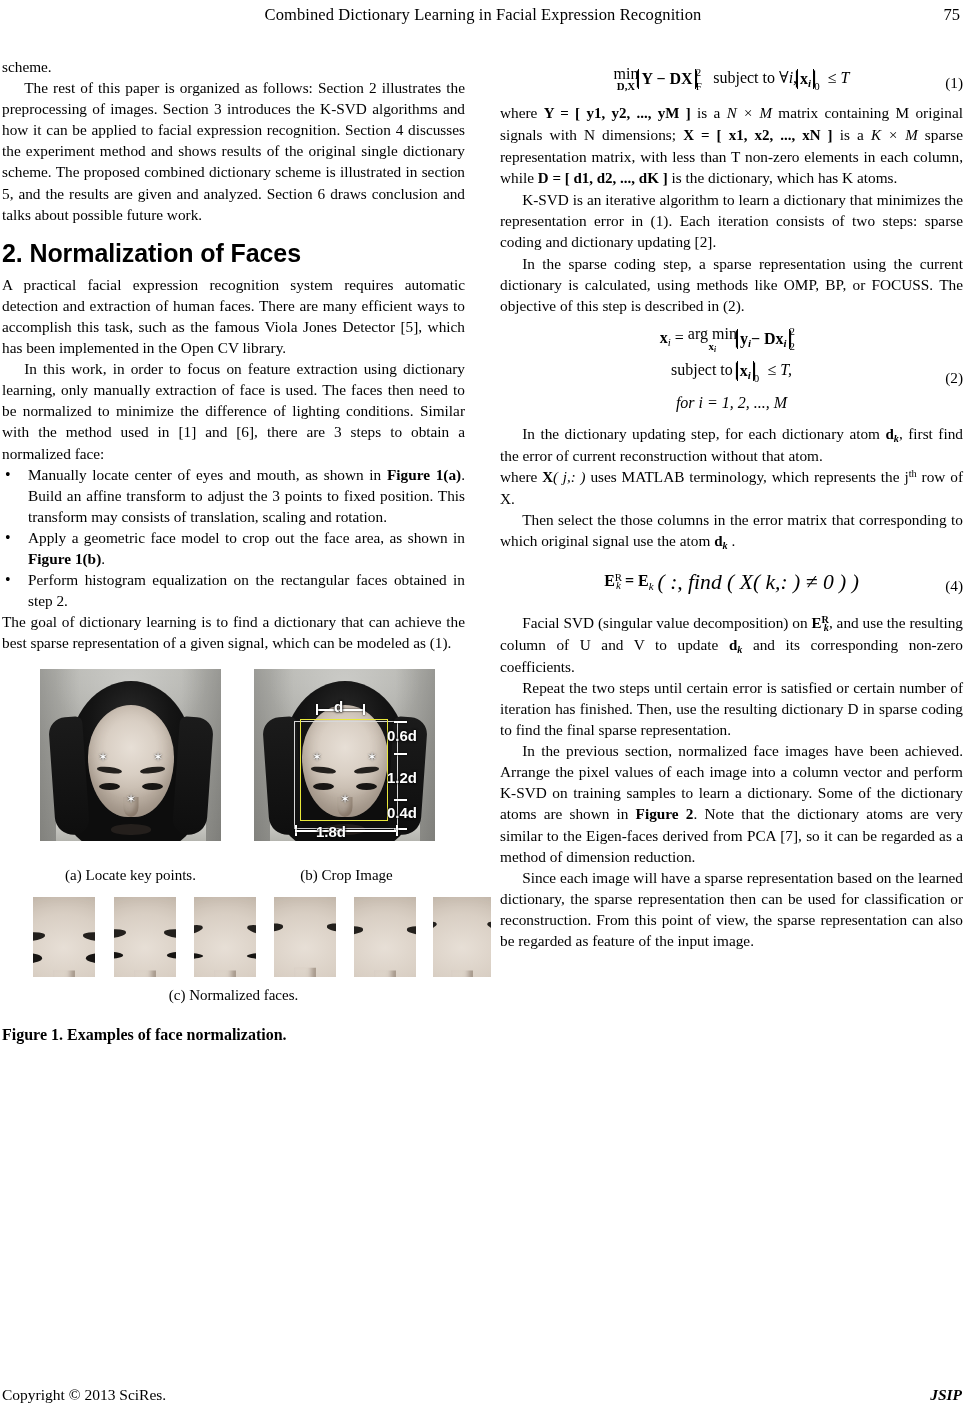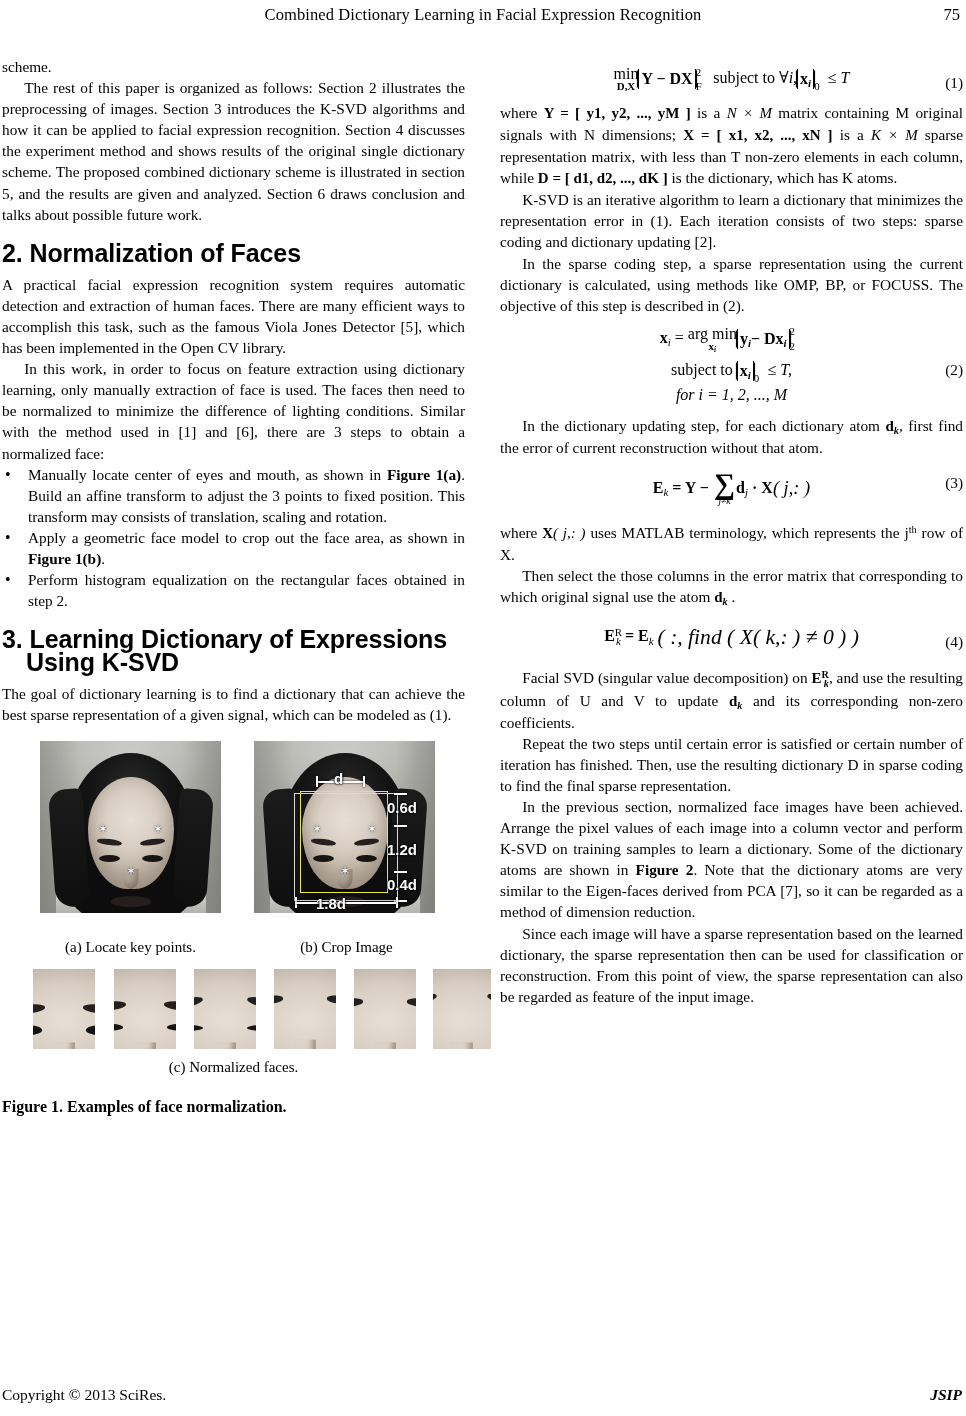--- a/index.html
+++ b/index.html
@@ -418,21 +418,20 @@
 
   <p class="indent">In this work, in order to focus on feature extraction using dictionary learning, only manually extraction of face is used. The faces then need to be normalized to minimize the difference of lighting conditions. Similar with the method used in [1] and [6], there are 3 steps to obtain a normalized face:</p>
 
   <ul class="bullets">
     <li><span>Manually locate center of eyes and mouth, as shown in </span><b>Figure 1(a)</b><span>. Build an affine transform to adjust the 3 points to fixed position. This transform may consists of translation, scaling and rotation.</span></li>
     <li><span>Apply a geometric face model to crop out the face area, as shown in </span><b>Figure 1(b)</b><span>.</span></li>
     <li><span>Perform histogram equalization on the rectangular faces obtained in step 2.</span><b></b><span></span></li>
   </ul>
 
 
-  <h2 class="section hang">3. Learning Dictionary of Expressions Using K-SVD</h2>
 
   <p class="noindent">The goal of dictionary learning is to find a dictionary that can achieve the best sparse representation of a given signal, which can be modeled as (1).</p>
 
   <div class="figure-block">
 
     <div class="fig-row-ab">
 
       <div class="facebox a">
         <div class="face-art">
           <div class="bg-wall"></div>
@@ -610,35 +609,26 @@
       <span class="mb">x</span><sub class="mi">i</sub>
       <span>=</span>
       <span class="underlim">
         <span class="main">arg min</span>
         <span class="lim mb"><span>x</span><sub class="mi">i</sub></span>
       </span><span class="norm"><span class="normbars dbl mb"><span>y</span><sub class="mi">i</sub><span>− D</span><span>x</span><sub class="mi">i</sub></span><span class="normsub"><span class="up">2</span><span class="dn">2</span></span></span>
     </div>
     <div style="margin-top:8px;">
       <span>subject to</span>&nbsp;<span class="norm"><span class="normbars dbl mb"><span>x</span><sub class="mi">i</sub></span><span class="normsub"><span class="dn">0</span></span></span><span class="mi">≤ T,</span>
     </div>
-    <div style="margin-top:4px;" class="mi">for i = 1, 2, ..., M</div>
+    <div style="margin-top:12px;" class="mi">for i = 1, 2, ..., M</div>
     <span class="eqno" style="bottom:26px;">(2)</span>
   </div>
 
   <p class="indent"><span>In the dictionary updating step, for each dictionary atom  </span><span class="inlmath mb">d<sub class="mi">k</sub></span><span>, first find the error of current reconstruction without that atom.</span></p>
 
-  <div class="eq" style="margin:14px 0 16px 0;">
-    <span class="eq-body">
-      <span class="mb">E</span><sub class="mi">k</sub>
-      <span class="mb">= Y −</span>
-      <span class="sum-wrap"><span class="sigma">∑</span><span class="below mi">j≠k</span></span><span class="mb">d</span><sub class="mi">j</sub>
-      <span class="mb">· X</span><span class="medparen mi">( j,: )</span>
-    </span>
-    <span class="eqno" style="bottom:14px;">(3)</span>
-  </div>
 
   <p class="noindent"><span>where  </span><span class="inlmath"><b>X</b><span class="mi">( j,: )</span></span><span>  uses MATLAB terminology, which represents the j</span><sup>th</sup><span> row of X.</span></p>
 
   <p class="indent"><span>Then select the those columns in the error matrix that corresponding to which original signal use the atom  </span><span class="inlmath mb">d<sub class="mi">k</sub></span><span> .</span></p>
 
   <div class="eq" style="margin:16px 0 16px 0;">
     <span class="eq-body">
       <span class="mb">E</span><sup>R</sup><sub class="mi" style="margin-left:-0.55em;">k</sub>
       <span class="mb">= E</span><sub class="mi">k</sub>
       <span class="bigparen mi">( :, find ( X( k,: ) ≠ 0 ) )</span>

